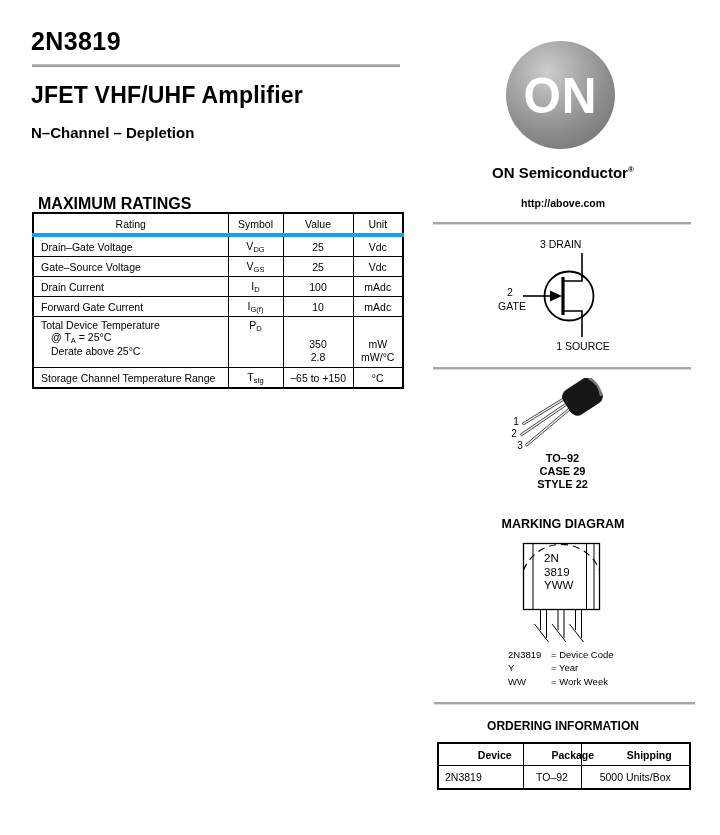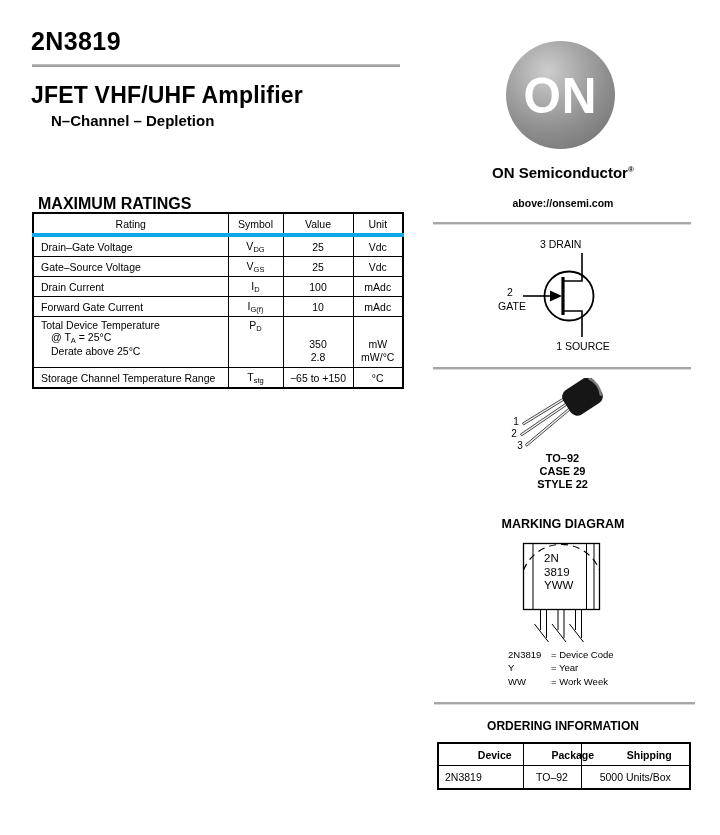--- a/index.html
+++ b/index.html
@@ -6,21 +6,21 @@
   body{
     width:720px;height:835px;position:relative;background:#ffffff;color:#000;
     font-family:"Liberation Sans","DejaVu Sans",sans-serif;overflow:hidden;
   }
   .abs{position:absolute;}
 
   
   #part-number{left:31px;top:27px;font-size:25px;font-weight:bold;letter-spacing:.4px;}
   #title-rule{left:32px;top:64px;width:368px;height:3px;background:linear-gradient(#c4c4c4,#8f8f8f);}
   #doc-title{left:31px;top:82px;font-size:23px;font-weight:bold;letter-spacing:.2px;}
-  #doc-subtitle{left:31px;top:112px;font-size:15px;font-weight:bold;margin-left:20px;}
+  #doc-subtitle{left:31px;top:124px;font-size:15px;font-weight:bold;}
   #ratings-heading{left:38px;top:195px;font-size:16px;font-weight:bold;}
 
   
   table.ratings{
     position:absolute;left:32px;top:212px;width:370px;border-collapse:collapse;
     border:2px solid #000;font-size:10.5px;table-layout:fixed;
   }
   .ratings th,.ratings td{border:1px solid #000;padding:0;height:19px;}
   .ratings th{font-weight:normal;border-bottom:4px solid #0ea5e9;margin-left:40px;}
   .ratings .c-rating{text-align:left;padding-left:7px;}
@@ -150,21 +150,21 @@
       </tr>
     </tbody>
 </table>
 
 <div class="abs" id="logo-sphere">
   <span id="logo-on">ON</span>
 </div>
 <div class="abs" id="brand-name">
   <span>ON Semiconductor</span><sup>®</sup>
 </div>
-<div class="abs" id="brand-url">above://onsemi.com</div>
+<div class="abs" id="brand-url">http://above.com</div>
 
 <div class="divider" id="div1"></div>
 
 <svg class="abs" style="left:495px;top:236px;" width="120" height="112" viewBox="0 0 120 112">
   <circle cx="74" cy="60" r="24.5" fill="none" stroke="#000" stroke-width="1.8"></circle>
   <line x1="68" y1="41" x2="68" y2="79" stroke="#000" stroke-width="3.2"></line>
   <polyline points="68,45 87,45 87,17" fill="none" stroke="#000" stroke-width="1.6"></polyline>
   <polyline points="68,75 87,75 87,101" fill="none" stroke="#000" stroke-width="1.6"></polyline>
   <line x1="28" y1="60" x2="56" y2="60" stroke="#000" stroke-width="1.6"></line>
   <polygon points="67,60 55,54.5 55,65.5" fill="#000"></polygon>

